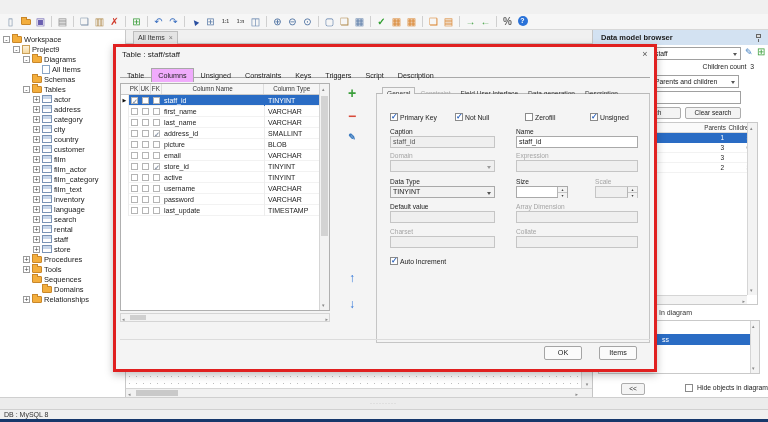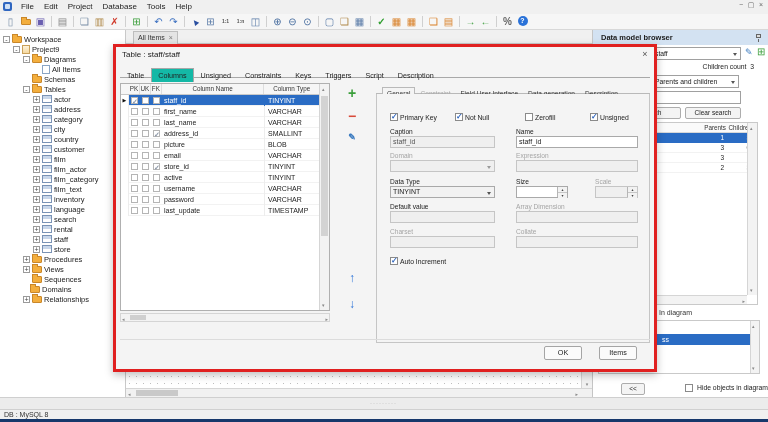--- a/index.html
+++ b/index.html
@@ -83,21 +83,21 @@
   #splitter-dots{position:absolute;left:370px;top:1px;width:40px;font-size:6px;letter-spacing:1px;color:#999;line-height:8px}
   #statusbar{position:absolute;left:0;top:409px;width:768px;height:10px;background:#f0f0f0;border-top:1px solid #d0d0d0;font-size:7px;line-height:9px;padding-left:4px;color:#333}
   #navy-strip{position:absolute;left:0;top:419px;width:768px;height:3px;background:#17386b}
 
   
   #dialog{position:absolute;left:113px;top:44px;width:544px;height:328px;border:3px solid #e02020;background:#f4f4f4;z-index:10;box-shadow:0 3px 8px rgba(0,0,0,.25)}
   #dlg-title{position:absolute;left:6px;top:3px;font-size:8px;color:#222}
   #dlg-close{position:absolute;left:524px;top:2px;font-size:9px;color:#555;width:10px;text-align:center}
   #dlg-tabbar{position:absolute;left:4px;top:16px;width:530px;height:15px;border-bottom:1px solid #a8a8a8}
   .mtab{display:inline-block;padding:2px 6px 2px;font-size:7.2px;color:#222;border:1px solid transparent;border-bottom:none;position:relative;top:1px}
-  .mtab.active{background:#14b8a6;border-color:#a8a8a8}
+  .mtab.active{background:#f0abfc;border-color:#a8a8a8}
 
   #grid{position:absolute;left:4px;top:36px;width:210px;height:228px;background:#fff;border:1px solid #b0b0b0}
   #grid-head{position:absolute;left:0;top:0;right:10px;height:11px;background:#f6f6f6;border-bottom:1px solid #c9c9c9;display:flex;font-size:6.3px;color:#333}
   #grid-head div{text-align:center;line-height:10px;border-right:1px solid #ddd}
   .gh-m{width:8px;border-right:none!important}
   .gh-cb{width:11px}
   .gh-name{width:103px}
   .gh-type{width:55px;border-right:none!important}
   #grid-rows{position:absolute;left:0;top:11px;right:10px;bottom:0}
   .grid-row{display:flex;height:11px;border-bottom:1px solid #f2f2f2;align-items:center;font-size:7px}
@@ -139,25 +139,20 @@
   #auto-inc{position:absolute;left:13px;top:163px;display:flex;align-items:center;font-size:6.8px}
   #auto-inc span.lbl{margin-left:2px}
   #dlg-sep{position:absolute;left:4px;top:292px;width:530px;height:1px;background:#dcdcdc}
   .dlg-btn{position:absolute;top:299px;width:38px;height:14px;background:#fbfbfb;border:1px solid #a5a5a5;border-radius:2px;font-size:7.2px;text-align:center;line-height:12px;color:#222}
 </style>
 </head>
 <body>
 
 <div id="window">
 
-  <div id="titlebar">
-    <div id="app-icon"></div>
-    <div id="menu-items"><span class="menu-item">File</span><span class="menu-item">Edit</span><span class="menu-item">Project</span><span class="menu-item">Database</span><span class="menu-item">Tools</span><span class="menu-item">Help</span></div>
-    <div id="win-buttons"><span>−</span><span>▢</span><span>×</span></div>
-  </div>
 
   <div id="toolbar">
       <div class="tb-icon"><span style="color: rgb(122, 143, 168);">▯</span></div>
       <div class="tb-icon">
         <div class="icn-folder"></div>
       </div>
       <div class="tb-icon"><span style="color: rgb(106, 95, 176);">▣</span></div>
       <div class="tb-sep"></div>
       <div class="tb-icon"><span style="color: rgb(138, 138, 138);">▤</span></div>
       <div class="tb-sep"></div>
@@ -360,30 +355,30 @@
         <span class="t-icn">
           <div class="icn-tfolder"></div>
         </span>
         <span>Procedures</span>
       </div>
       <div class="tree-row" style="padding-left: 23px;">
         <span class="expander">+</span>
         <span class="t-icn">
           <div class="icn-tfolder"></div>
         </span>
-        <span>Views</span>
+        <span>Tools</span>
       </div>
       <div class="tree-row" style="padding-left: 23px;">
         <span class="exp-spacer"></span>
         <span class="t-icn">
           <div class="icn-tfolder"></div>
         </span>
         <span>Sequences</span>
       </div>
-      <div class="tree-row" style="padding-left: 21px;">
+      <div class="tree-row" style="padding-left: 33px;">
         <span class="exp-spacer"></span>
         <span class="t-icn">
           <div class="icn-tfolder"></div>
         </span>
         <span>Domains</span>
       </div>
       <div class="tree-row" style="padding-left: 23px;">
         <span class="expander">+</span>
         <span class="t-icn">
           <div class="icn-tfolder"></div>

